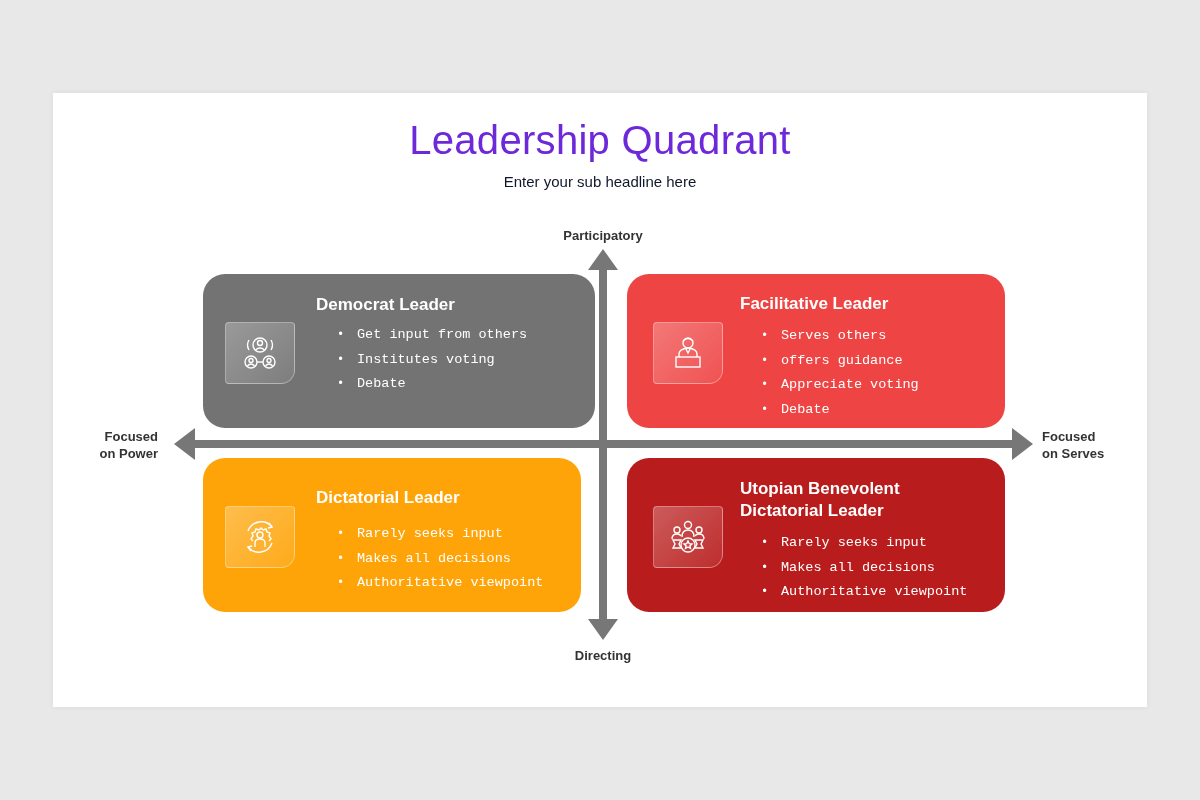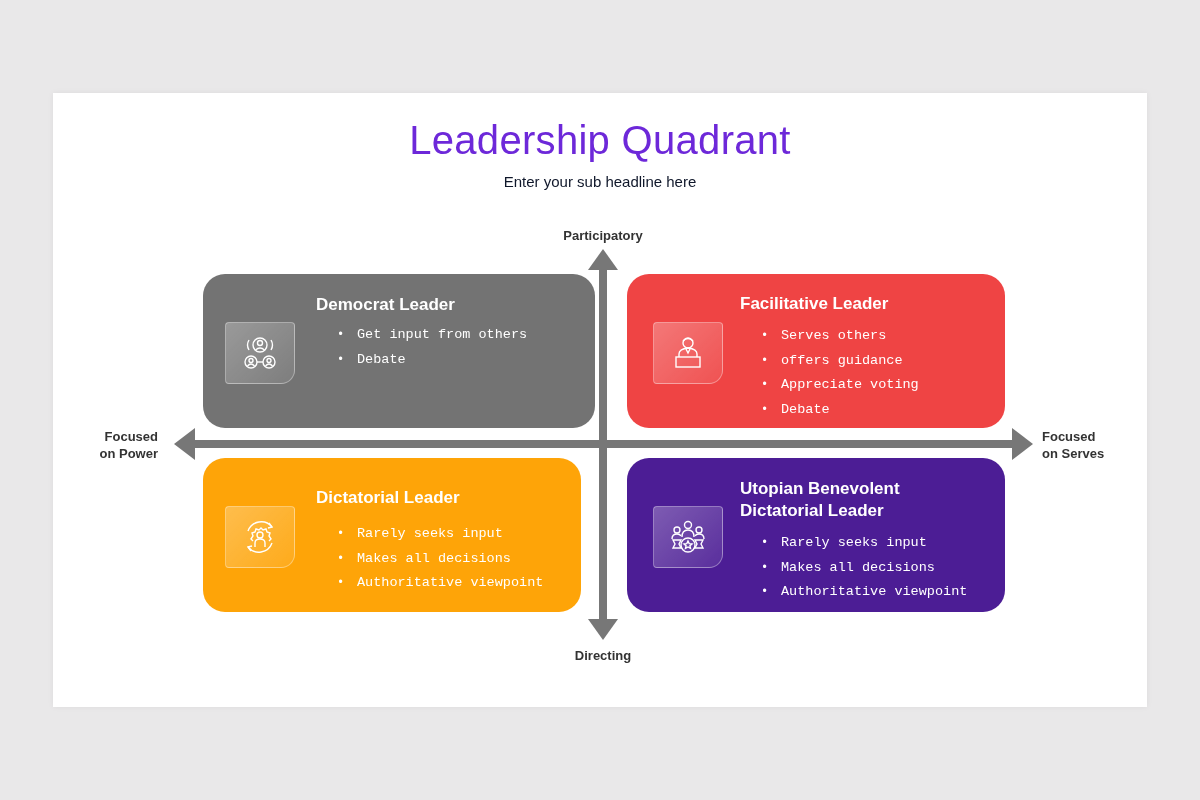--- a/index.html
+++ b/index.html
@@ -114,20 +114,21 @@
       <path d="M7.5 33 q3.5 -4 7 0"></path>
       <circle cx="29" cy="29" r="6"></circle>
       <circle cx="29" cy="27.5" r="2"></circle>
       <path d="M25.5 33 q3.5 -4 7 0"></path>
       <line x1="17" y1="29" x2="23" y2="29"></line>
     </svg>
   </div>
   <div class="card-title" style="top:20px;">Democrat Leader</div>
   <ul style="top:41px;">
     <li>Get input from others</li>
+    <li>Institutes voting</li>
     <li>Debate</li>
   </ul>
 </div>
 
 <div class="card" style="left:627px; top:274px; background:#ef4444;">
   <div class="icon-box" style="left:26px;">
     <svg width="40" height="40" viewBox="0 0 40 40" fill="none" stroke="#ffffff" stroke-width="1.4">
       <circle cx="20" cy="10" r="5"></circle>
       <path d="M15 8 q5 -5 10 0"></path>
       <path d="M11 24 v-3 q0 -5 9 -6 q9 1 9 6 v3"></path>
@@ -157,21 +158,21 @@
     </svg>
   </div>
   <div class="card-title" style="top:29px;">Dictatorial Leader</div>
   <ul style="top:56px;">
     <li>Rarely seeks input</li>
     <li>Makes all decisions</li>
     <li>Authoritative viewpoint</li>
   </ul>
 </div>
 
-<div class="card" style="left:627px; top:458px; background:#4c1d95;">
+<div class="card" style="left:627px; top:458px; background:#b91c1c;">
   <div class="icon-box" style="left:26px;">
     <svg width="40" height="40" viewBox="0 0 40 40" fill="none" stroke="#ffffff" stroke-width="1.4">
       <circle cx="20" cy="8" r="3.5"></circle>
       <circle cx="9" cy="13" r="3"></circle>
       <circle cx="31" cy="13" r="3"></circle>
       <path d="M14 20 q0 -7 6 -7 q6 0 6 7"></path>
       <path d="M4 22 q0 -5 5 -5 q3 0 4 2"></path>
       <path d="M36 22 q0 -5 -5 -5 q-3 0 -4 2"></path>
       <path d="M5 23 h8 l-2 4 l2 4 h-8 l2 -4 z"></path>
       <path d="M27 23 h8 l-2 4 l2 4 h-8 l2 -4 z"></path>

